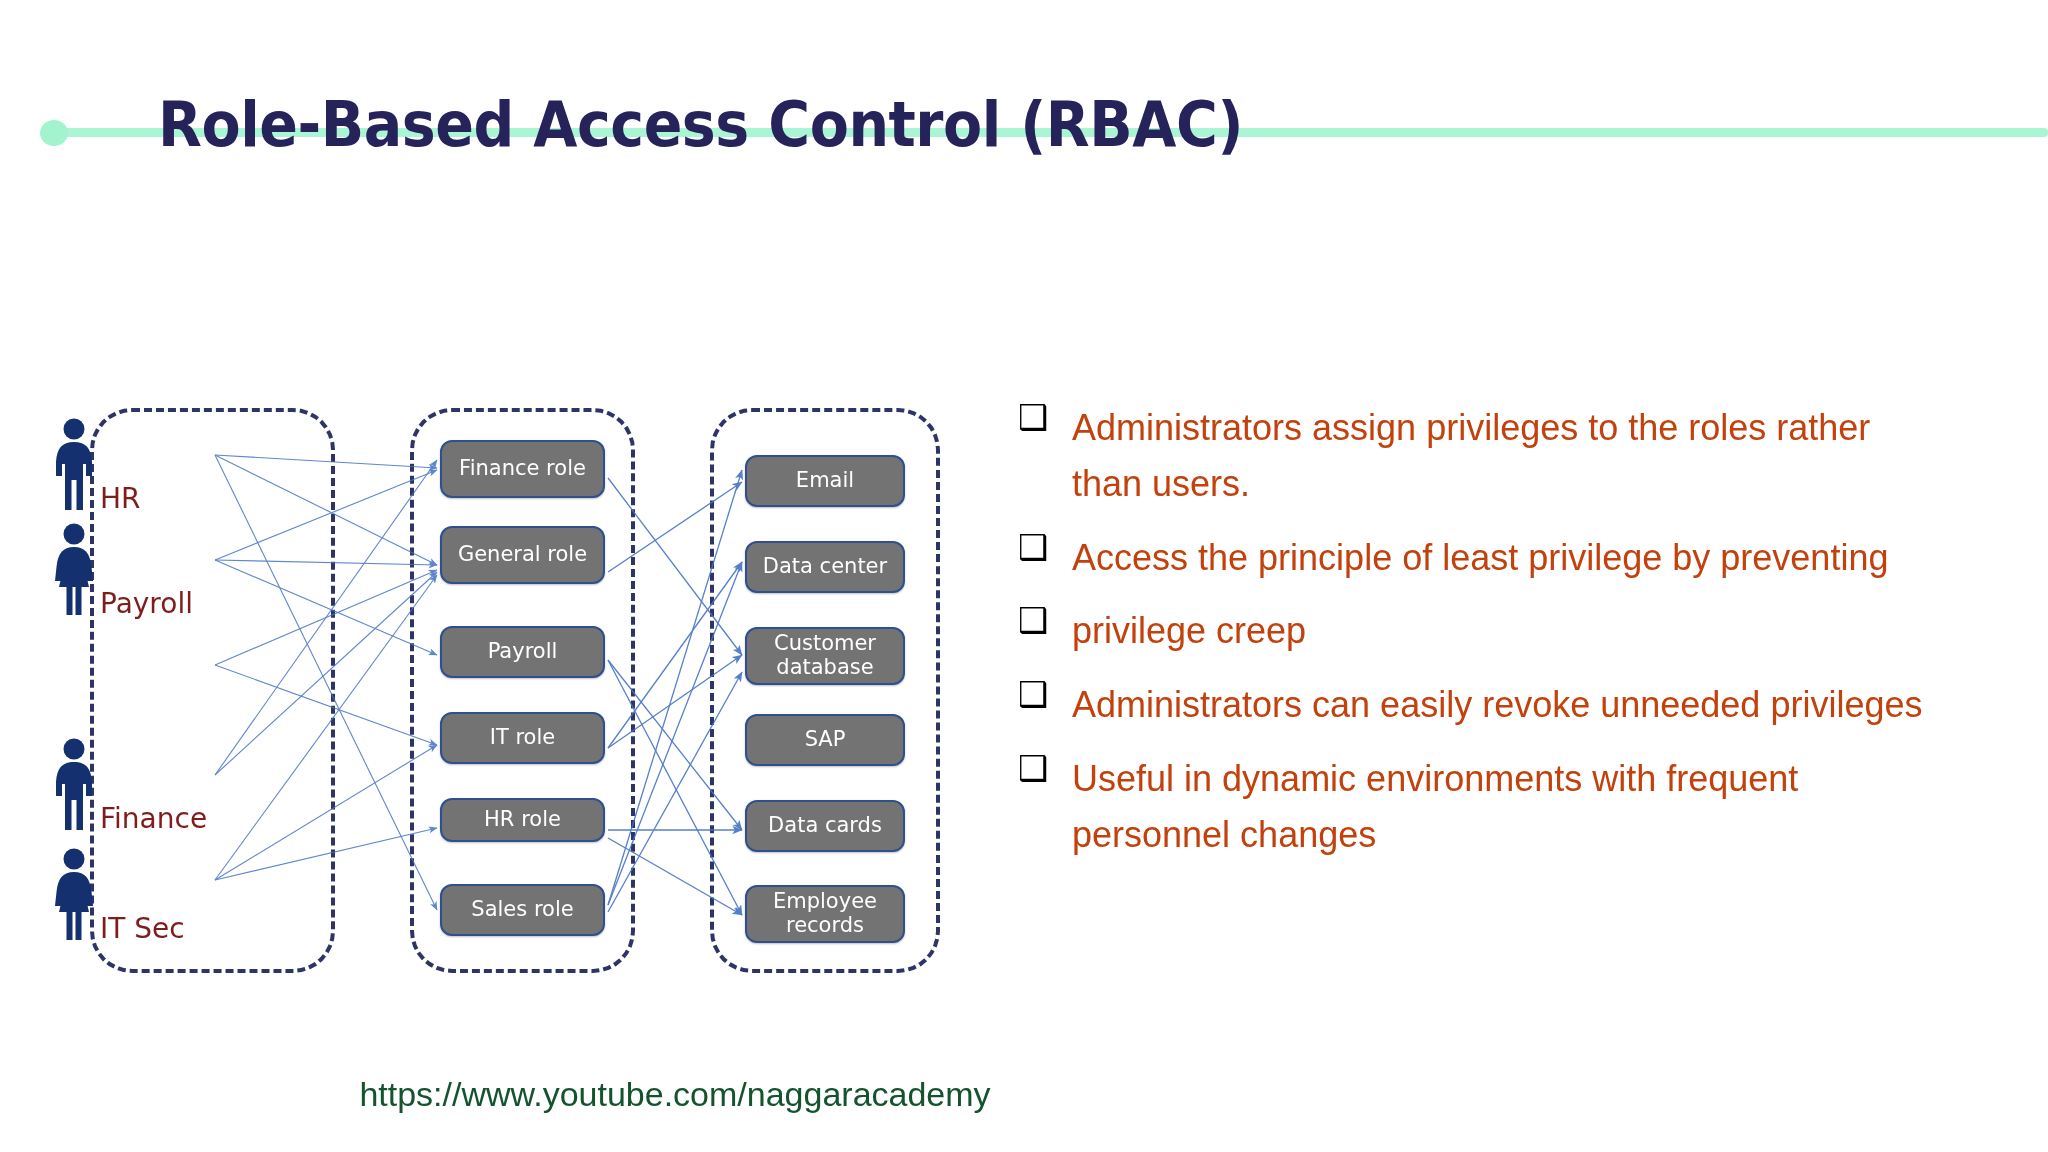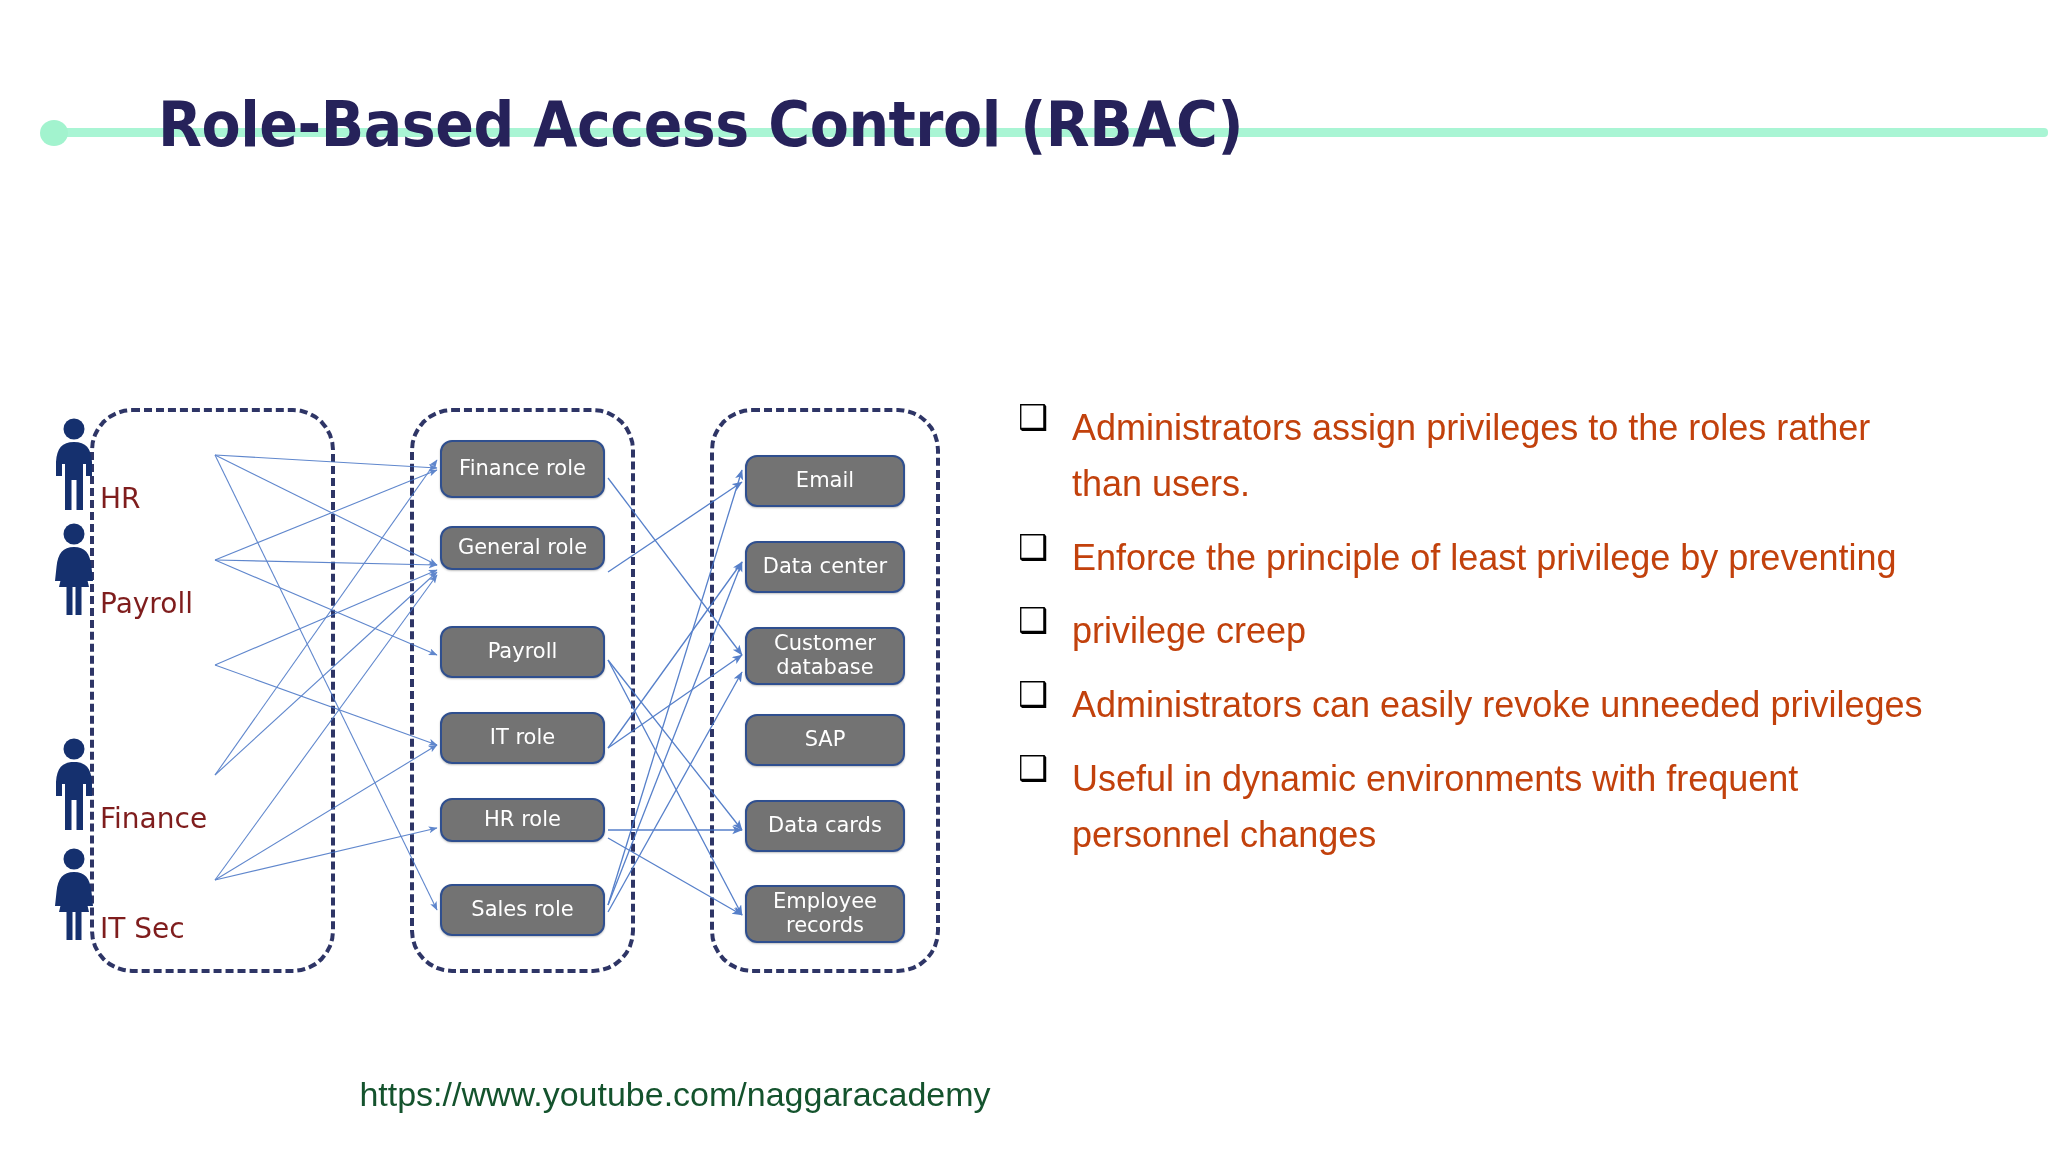--- a/index.html
+++ b/index.html
@@ -150,42 +150,42 @@
         <circle cx="26" cy="11" r="10.5" fill="#15306E"></circle>
         <path d="M26 24 C15 24 10 30 8.5 44 L7 58 L13.5 58 L15 47 L11 64 L41 64 L37 47 L38.5 58 L45 58 L43.5 44 C42 30 37 24 26 24 Z" fill="#15306E"></path>
         <rect x="18.5" y="64" width="6" height="28" fill="#15306E"></rect>
         <rect x="27.5" y="64" width="6" height="28" fill="#15306E"></rect>
       </svg>
     </div>
     <div class="user-label">IT Sec</div>
   </div>
 
   <div class="node role-node" style="top:440px;height:58px">Finance role</div>
-  <div class="node role-node" style="top:526px;height:44px">General role</div>
+  <div class="node role-node" style="top:526px;height:58px">General role</div>
   <div class="node role-node" style="top:626px;height:52px">Payroll</div>
   <div class="node role-node" style="top:712px;height:52px">IT role</div>
   <div class="node role-node" style="top:798px;height:44px">HR role</div>
   <div class="node role-node" style="top:884px;height:52px">Sales role</div>
 
   <div class="node res-node" style="top:455px;height:52px">Email</div>
   <div class="node res-node" style="top:541px;height:52px">Data center</div>
   <div class="node res-node" style="top:627px;height:58px">Customer database</div>
   <div class="node res-node" style="top:714px;height:52px">SAP</div>
   <div class="node res-node" style="top:800px;height:52px">Data cards</div>
   <div class="node res-node" style="top:885px;height:58px">Employee records</div>
 </div>
 
 <div id="bullets">
   <div class="bullet">
     <div class="bullet-marker">❑</div>
     <div class="bullet-text">Administrators assign privileges to the roles rather than users.</div>
   </div>
   <div class="bullet">
     <div class="bullet-marker">❑</div>
-    <div class="bullet-text">Enforce the principle of least privilege by preventing</div>
+    <div class="bullet-text">Access the principle of least privilege by preventing</div>
   </div>
   <div class="bullet">
     <div class="bullet-marker">❑</div>
     <div class="bullet-text">privilege creep</div>
   </div>
   <div class="bullet">
     <div class="bullet-marker">❑</div>
     <div class="bullet-text">Administrators can easily revoke unneeded privileges</div>
   </div>
   <div class="bullet">

